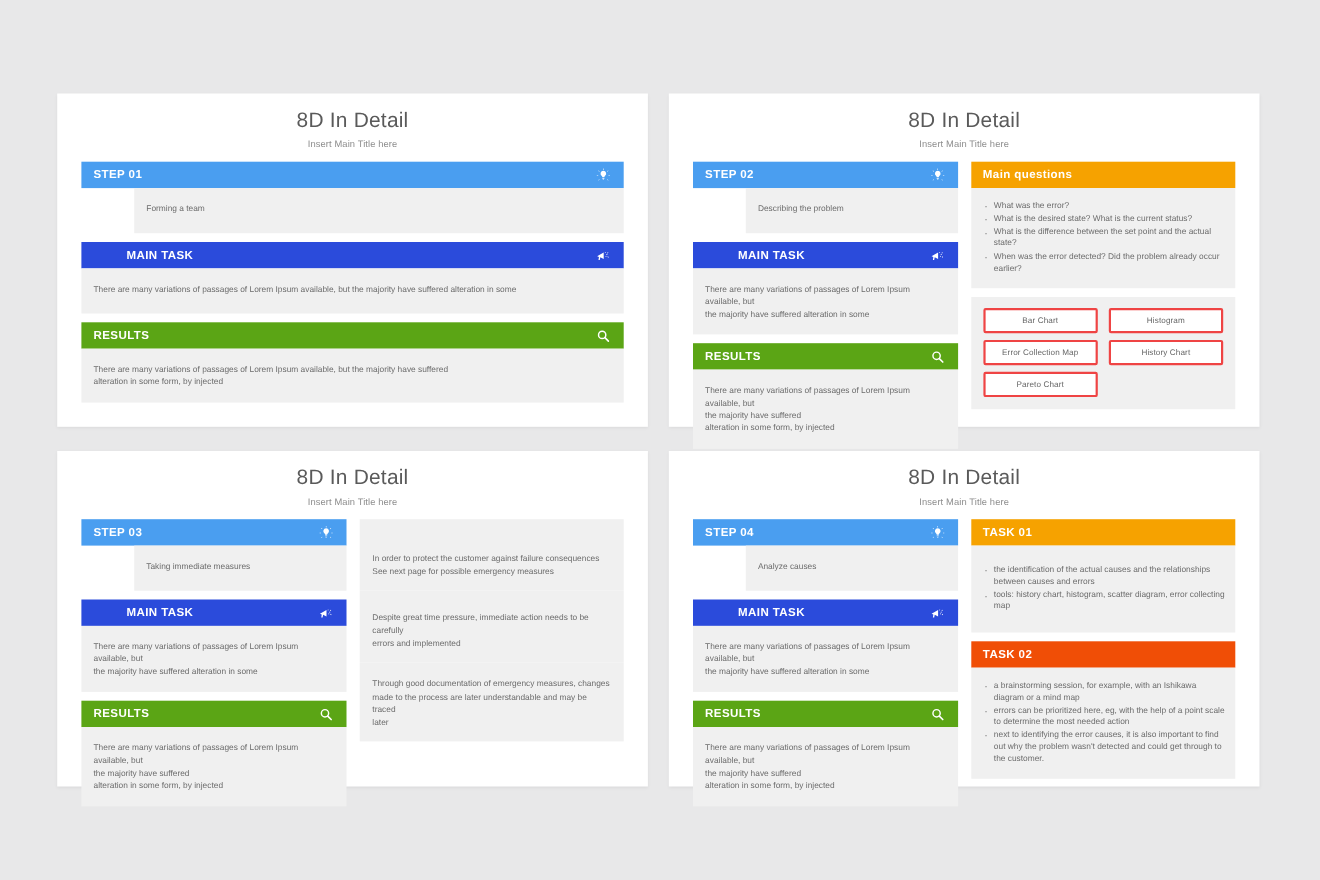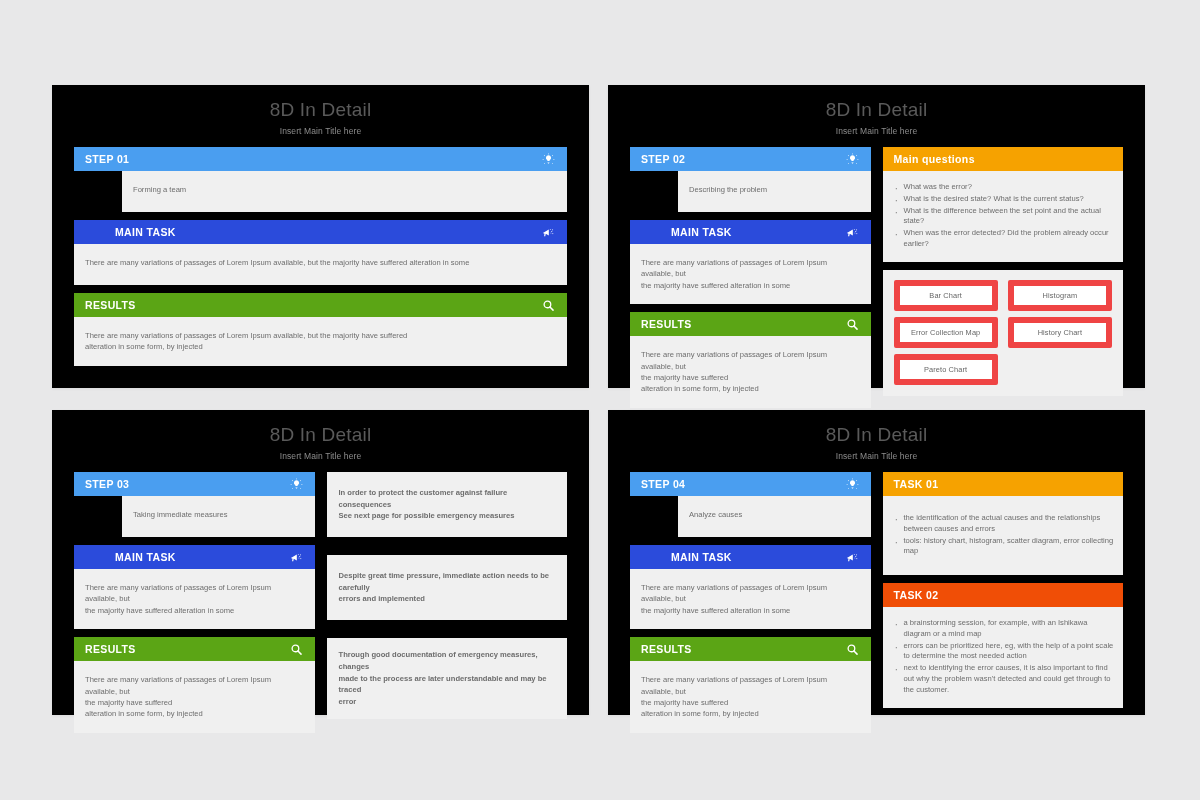--- a/index.html
+++ b/index.html
@@ -8,21 +8,21 @@
     background: #e8e8e9;
     font-family: "Liberation Sans", sans-serif;
     overflow: hidden;
   }
   .deck {
     position: relative;
     width: 1200px; height: 800px;
   }
   .slide {
     position: absolute;
-    background: #000000;
+    background: #ffffff;
     box-shadow: 0 1px 3px rgba(0,0,0,0.06);
   }
   
   #slide-1 { left: 52px;  top: 85px;  width: 537px; height: 303px; }
   #slide-2 { left: 608px; top: 85px;  width: 537px; height: 303px; }
   #slide-3 { left: 52px;  top: 410px; width: 537px; height: 305px; }
   #slide-4 { left: 608px; top: 410px; width: 537px; height: 305px; }
 
   .slide-title {
     text-align: center;
@@ -78,23 +78,22 @@
   .block-body.h-tall   { min-height: 41px; margin-left: 48px; }
   .block-body.h-mid    { min-height: 41px; }
 
   .plain-box {
     background: #f0f0f0;
     font-size: 7.6px;
     color: #6d6d6d;
     line-height: 1.55;
     padding: 11px 12px;
     display: flex;
-    align-items: center;
-    margin-bottom: 18px;
-    font-weight: bold;
+    align-items: flex-end;
+    margin-bottom: 0;
   }
 
   ul.bullets {
     list-style: none;
     padding: 0;
     margin: 0;
   }
   ul.bullets li {
     position: relative;
     padding-left: 10px;
@@ -117,21 +116,21 @@
     background: #f0f0f0;
     padding: 10px 11px 11px 11px;
   }
   .tools-grid {
     display: grid;
     grid-template-columns: 1fr 1fr;
     gap: 6px 10px;
   }
   .tool-btn {
     background: #ffffff;
-    border: 6px solid #ef4444;
+    border: 2px solid #ef4444;
     border-radius: 2px;
     font-size: 7.4px;
     color: #666666;
     text-align: center;
     padding: 5px 2px;
     letter-spacing: 0.1px;
   }
 
   
   .icon { width: 15px; height: 15px; flex: 0 0 auto; display:block; }
@@ -342,21 +341,21 @@
         <div class="plain-box" style="min-height:65px;">
           <div>
             <span>Despite great time pressure, immediate action needs to be carefully</span><br>
             <span>errors and implemented</span>
           </div>
         </div>
         <div class="plain-box" style="min-height:72px;">
           <div>
             <span>Through good documentation of emergency measures, changes</span><br>
             <span>made to the process are later understandable and may be traced</span><br>
-            <span>error</span>
+            <span>later</span>
           </div>
         </div>
       </div>
 
     </div>
   </div>
 
   <div class="slide" id="slide-4">
     <div class="slide-title">8D In Detail</div>
     <div class="slide-subtitle">Insert Main Title here</div>

